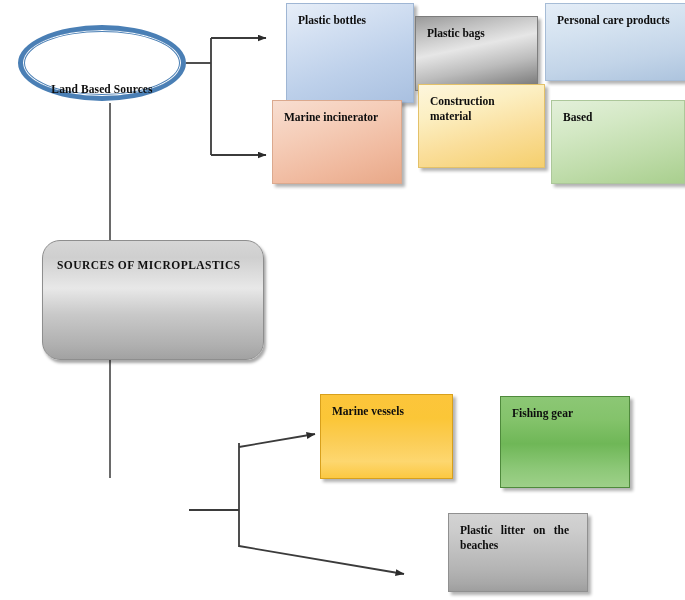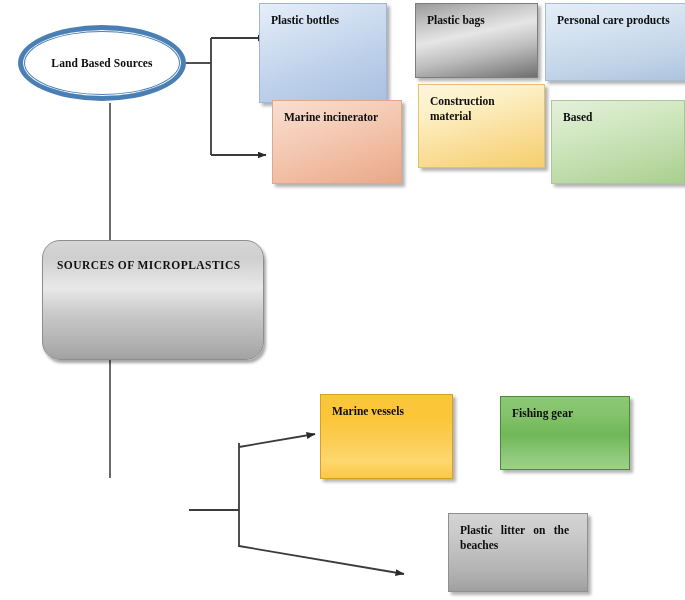--- a/index.html
+++ b/index.html
@@ -30,21 +30,21 @@
     position: absolute;
     box-sizing: border-box;
   }
   
   .ellipse-node {
     border-radius: 50%;
     background: #ffffff;
     border: 5px solid #4a7fb5;
     box-shadow: 0 0 0 1px #ffffff inset, 0 0 0 2px #4a7fb5 inset;
     display: flex;
-    align-items: center;
+    align-items: flex-end;
     justify-content: center;
   }
   .ellipse-label {
     font-weight: bold;
     font-size: 11.5px;
     color: #0d0d0d;
     text-align: center;
     line-height: 1.25;
     letter-spacing: 0.1px;
     padding: 0 14px;
@@ -174,25 +174,25 @@
 
   <div class="node ellipse-node" id="land-ellipse" style="left:18px; top:25px; width:168px; height:76px;">
     <span class="ellipse-label">Land Based Sources</span>
   </div>
 
   <div class="node" id="central-node" style="left:6px; top:240px; width:222px; height:120px;">
     <span class="node-label">SOURCES OF MICROPLASTICS</span>
   </div>
 
 
-  <div class="node rect-node fill-blue-bottle" style="left:259px; top:3px; width:128px; height:100px;font-family:Liberation Serif, serif;">
+  <div class="node rect-node fill-blue-bottle" style="left:286px; top:3px; width:128px; height:100px;font-family:Liberation Serif, serif;">
     <span class="node-label">Plastic bottles</span>
   </div>
 
-  <div class="node rect-node fill-gray-bags" style="left:415px; top:3px; width:123px; height:75px;">
+  <div class="node rect-node fill-gray-bags" style="left:415px; top:16px; width:123px; height:75px;">
     <span class="node-label">Plastic bags</span>
   </div>
 
   <div class="node rect-node fill-blue-care" style="left:545px; top:3px; width:142px; height:78px;">
     <span class="node-label">Personal care products</span>
   </div>
 
   <div class="node rect-node fill-peach" style="left:272px; top:100px; width:130px; height:84px;">
     <span class="node-label">Marine incinerator</span>
   </div>
@@ -202,21 +202,21 @@
   </div>
 
   <div class="node rect-node fill-green-light" style="left:551px; top:100px; width:134px; height:84px;">
     <span class="node-label">Based</span>
   </div>
 
   <div class="node rect-node fill-orange" style="left:320px; top:394px; width:133px; height:85px;">
     <span class="node-label">Marine vessels</span>
   </div>
 
-  <div class="node rect-node fill-green-mid" style="left:500px; top:396px; width:130px; height:74px;">
+  <div class="node rect-node fill-green-mid" style="left:500px; top:396px; width:130px; height:92px;">
     <span class="node-label">Fishing gear</span>
   </div>
 
   <div class="node rect-node fill-gray-litter" style="left:410px; top:513px; width:140px; height:79px;margin-left:38px;">
     <span class="node-label justify">Plastic litter on the beaches</span>
   </div>
 
 </div>
 
 </body></html>

